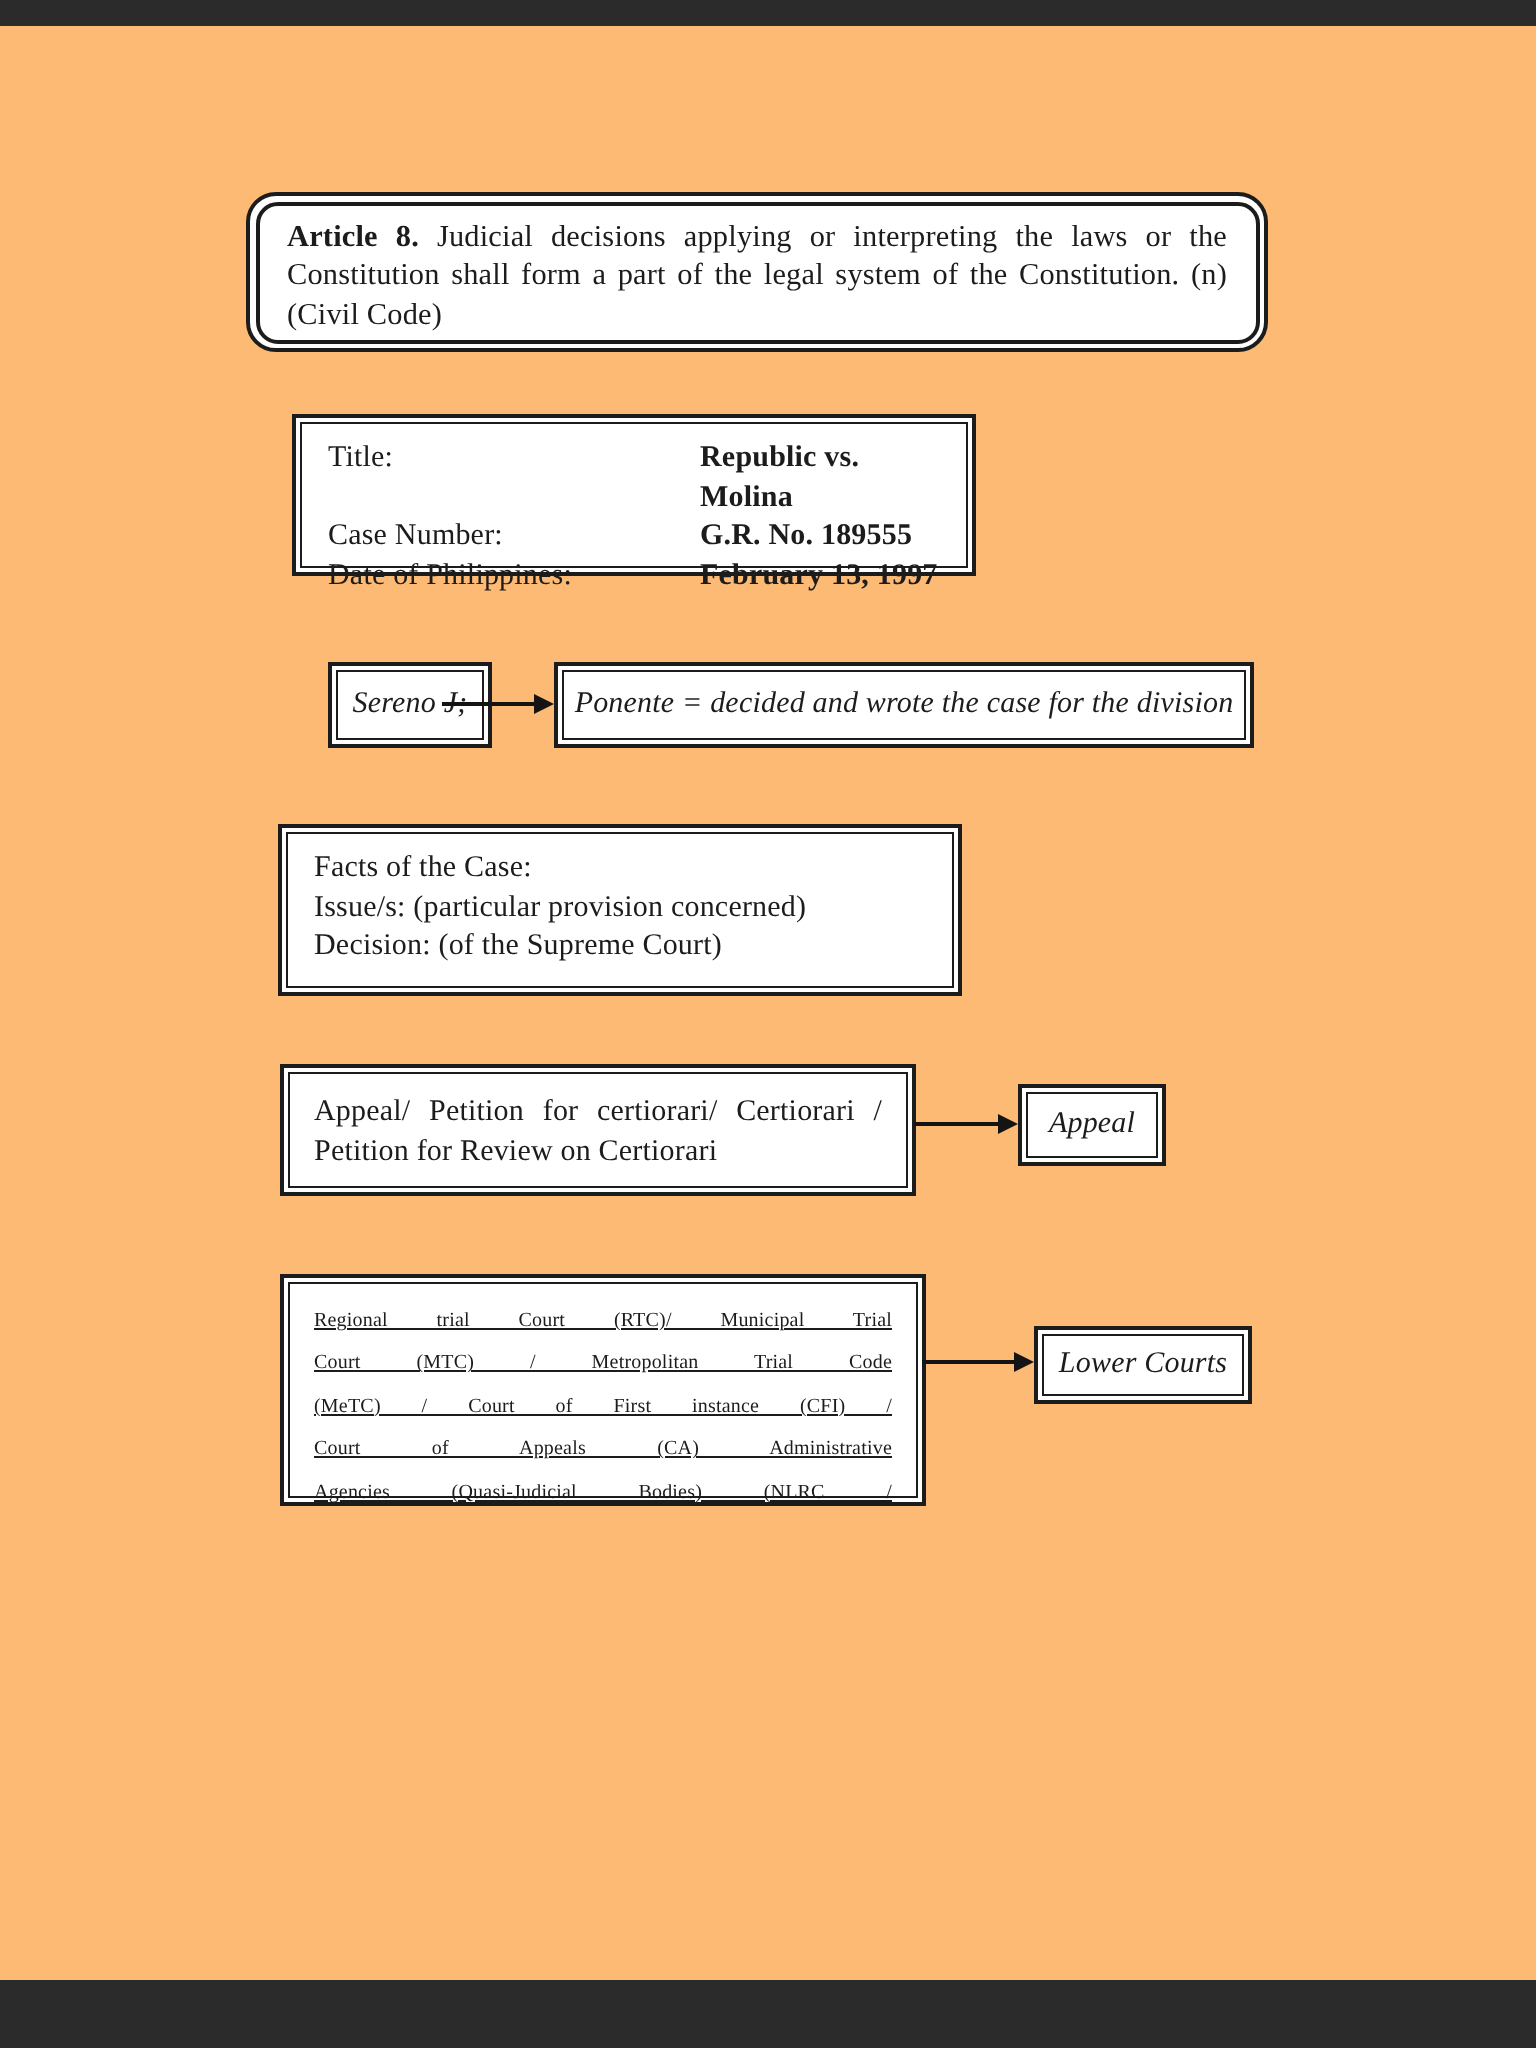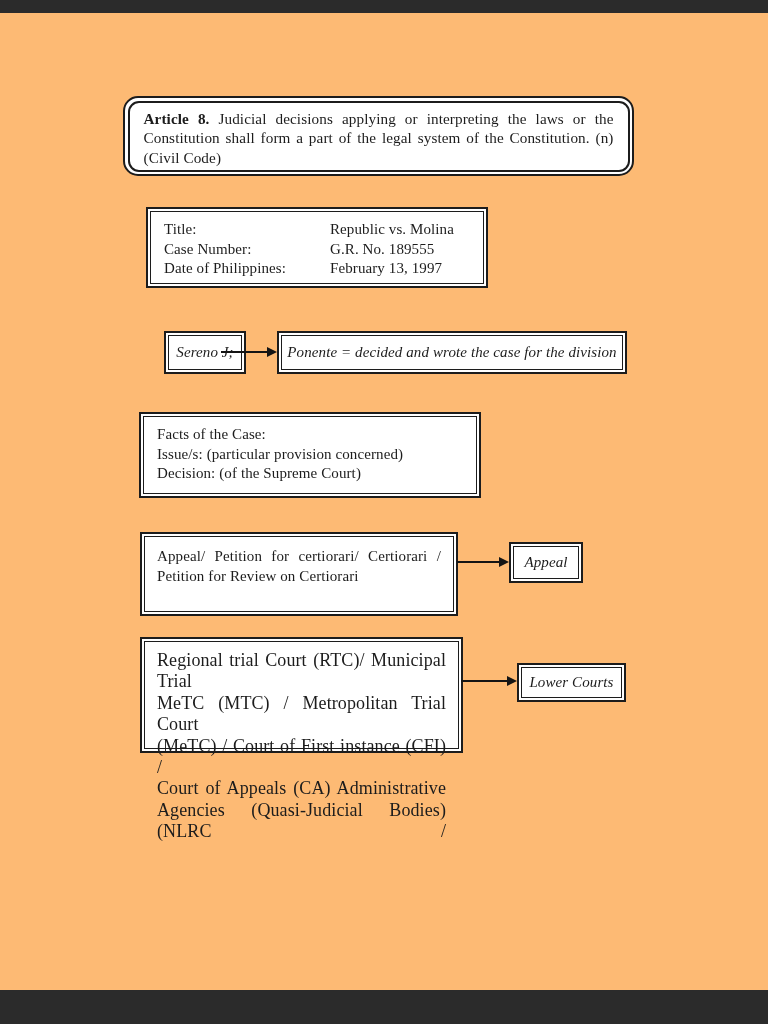--- a/index.html
+++ b/index.html
@@ -59,48 +59,48 @@
   }
   .jline {
     text-align: justify;
     text-align-last: justify;
   }
   .bold { font-weight: bold; }
 
   
   .info-box { left: 146px; top: 207px; width: 342px; height: 81px; }
   .info-box .dbox-inner { padding: 8px 8px 0 13px; }
-  .info-row { display: flex; font-size: 15px; line-height: 19.6px; }
+  .info-row { display: flex; font-size: 15px; line-height: 19.6px; gap: 20px; }
   .info-label { width: 166px; flex: none; }
-  .info-value { font-weight: normal; }
+  .info-value { font-weight: bold; }
 
   
   .judge-box { left: 140px; top: 331px; width: 82px; height: 43px; margin-left: 24px; }
   .ponente-box { left: 277px; top: 331px; width: 350px; height: 43px; }
   .center-italic {
     display: flex; align-items: center; justify-content: center;
     font-style: italic; font-size: 15px;
     white-space: nowrap;
   }
 
   
   .facts-box { left: 139px; top: 412px; width: 342px; height: 86px; }
   .facts-box .dbox-inner { padding: 8px 10px 13px 13px; }
   .plain-line { font-size: 15px; line-height: 19.6px; }
 
   
-  .appeal-box { left: 140px; top: 532px; width: 318px; height: 84px; }
+  .appeal-box { left: 140px; top: 532px; width: 318px; height: 66px; }
   .appeal-box .dbox-inner { padding: 9px 12px 0 12px; }
   .appeal-line { font-size: 15px; line-height: 20px; }
   .appeal-tag { left: 509px; top: 542px; width: 74px; height: 41px; }
 
   
   .courts-box { left: 140px; top: 637px; width: 323px; height: 116px; }
   .courts-box .dbox-inner { padding: 8px 12px 0 12px; }
-  .courts-line { font-size: 18px; line-height: 21.4px; }
+  .courts-line { font-size: 10px; line-height: 21.4px; text-decoration: underline; }
   .courts-tag { left: 517px; top: 663px; width: 109px; height: 39px; }
 
   
   .arrow {
     position: absolute;
     display: flex;
     align-items: center;
     height: 12px;
   }
   .arrow-shaft {
@@ -181,21 +181,21 @@
     <div class="arrow-shaft"></div>
     <div class="arrow-head"></div>
   </div>
   <div class="dbox appeal-tag">
     <div class="dbox-inner center-italic">Appeal</div>
   </div>
 
   <div class="dbox courts-box">
     <div class="dbox-inner">
       <div class="courts-line jline">Regional trial Court (RTC)/ Municipal Trial</div>
-      <div class="courts-line jline">MeTC (MTC) / Metropolitan Trial Court</div>
+      <div class="courts-line jline">Court (MTC) / Metropolitan Trial Code</div>
       <div class="courts-line jline">(MeTC) / Court of First instance (CFI) /</div>
       <div class="courts-line jline">Court of Appeals (CA) Administrative</div>
       <div class="courts-line jline">Agencies (Quasi-Judicial Bodies) (NLRC /</div>
     </div>
   </div>
   <div class="arrow arrow-3">
     <div class="arrow-shaft"></div>
     <div class="arrow-head"></div>
   </div>
   <div class="dbox courts-tag">

